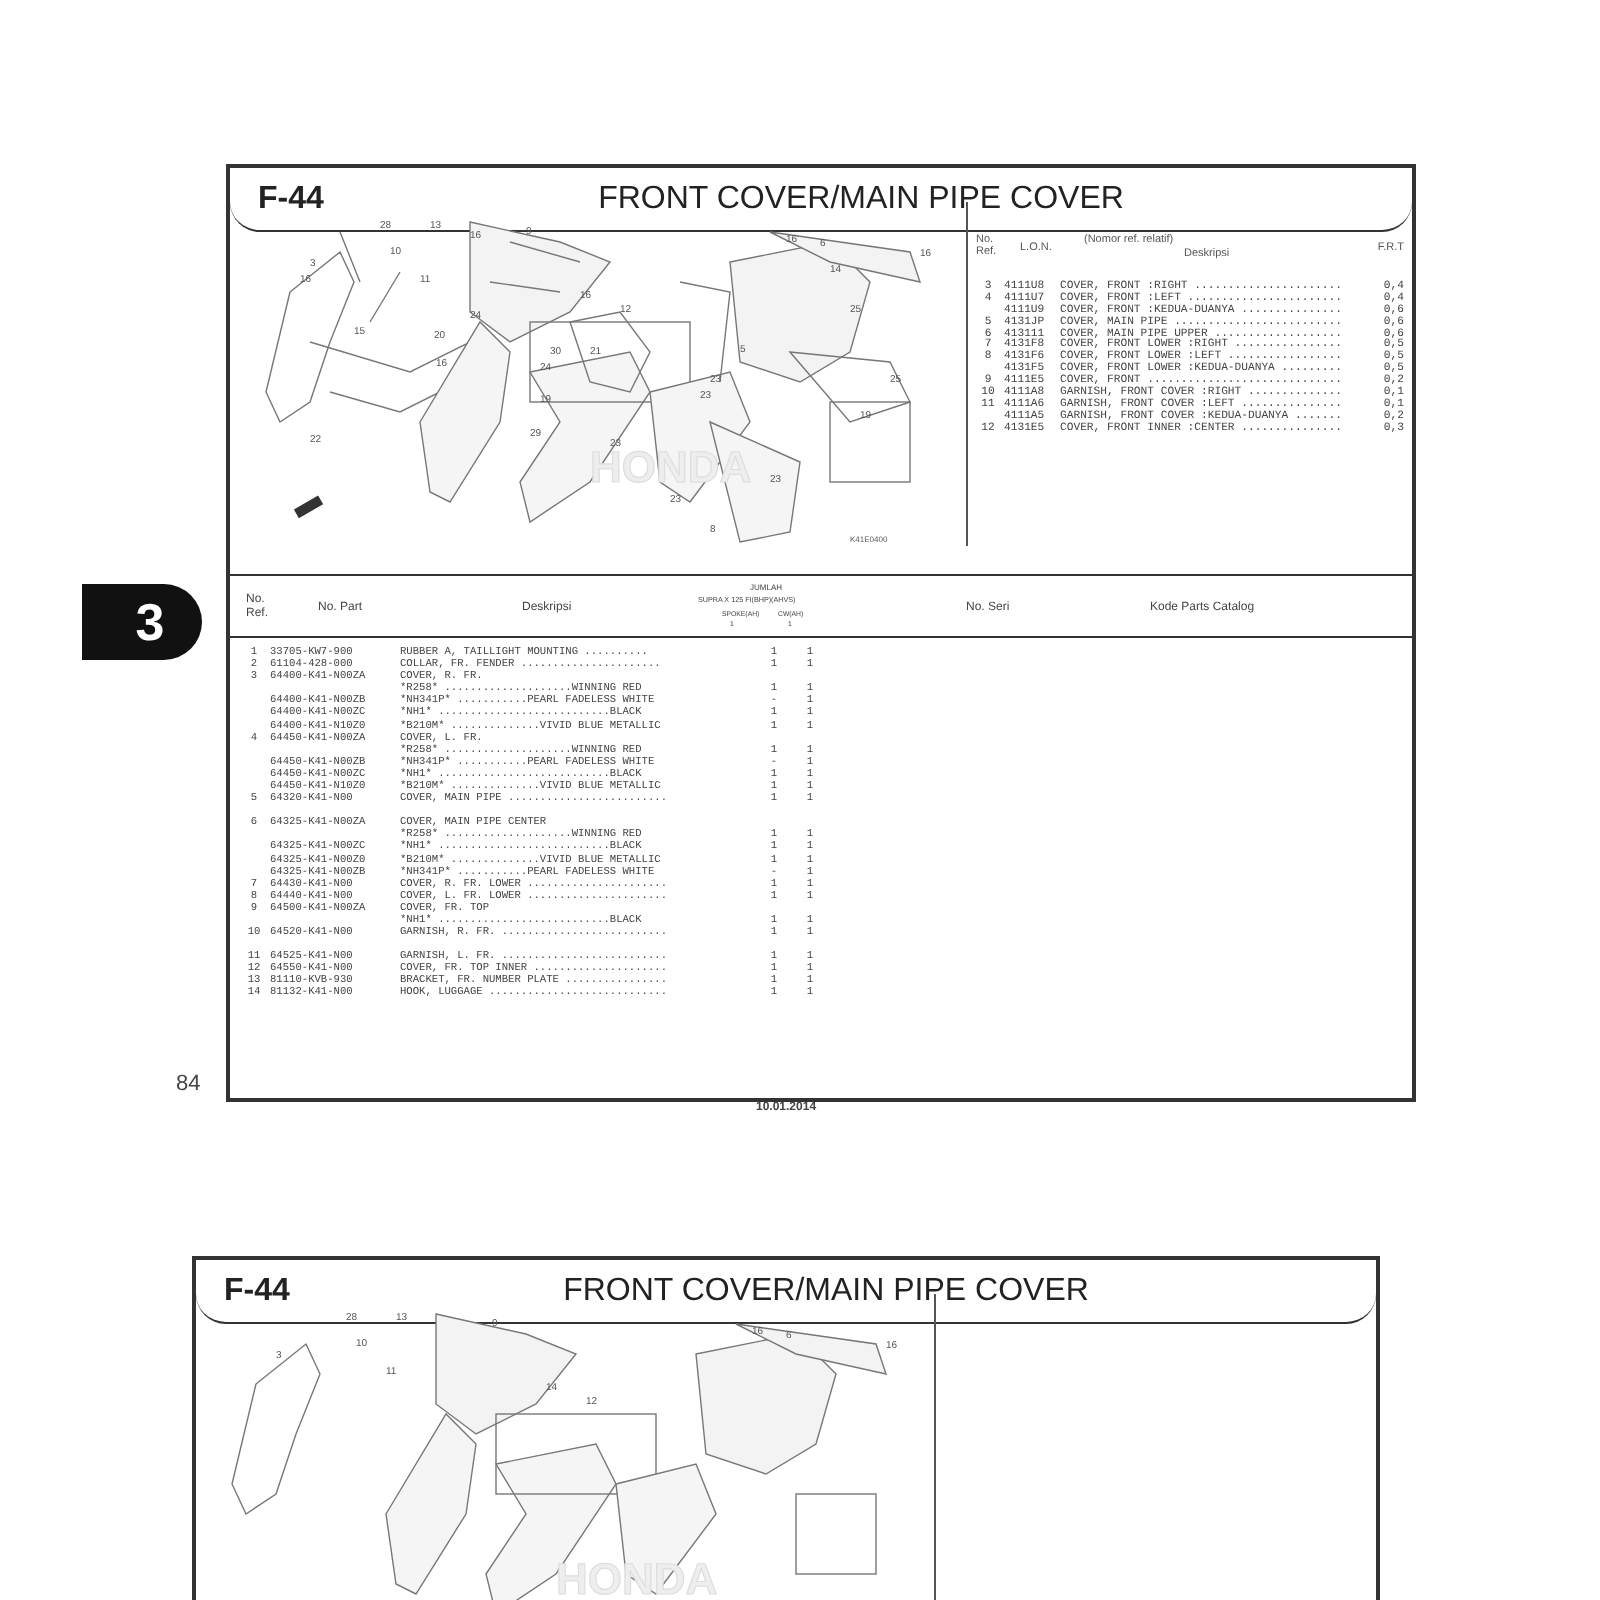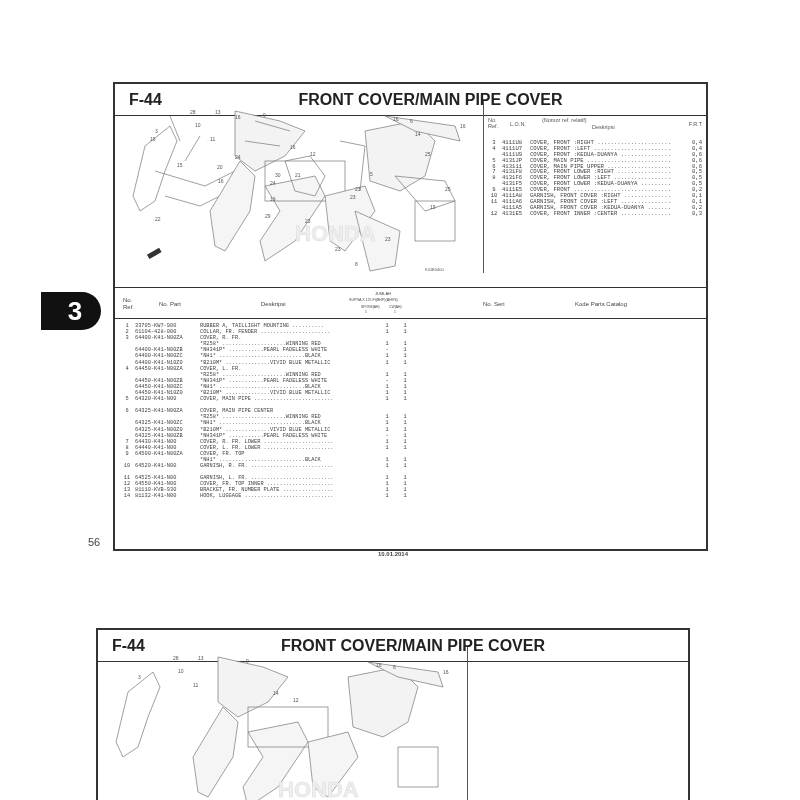--- a/index.html
+++ b/index.html
@@ -1,22 +1,22 @@
 <!DOCTYPE html>
 <html><head>
 <meta charset="utf-8">
 <style>
   html,body{margin:0;padding:0;}
   body{width:800px;height:800px;background:#fff;position:relative;overflow:hidden;font-family:"Liberation Sans",sans-serif;color:#222;}
   .page{position:absolute;background:#fff;border:2px solid #333;box-sizing:border-box;}
   .p1{left:113px;top:82px;width:595px;height:469px;}
   .p2{left:96px;top:628px;width:594px;height:200px;}
-  .hdr{position:absolute;left:0;right:0;top:0;height:31px;border-bottom:1.5px solid #333;}
+  .hdr{position:absolute;left:0;right:0;top:0;height:31px;border-bottom:1.5px solid #333;border-radius:15px;}
   .hdr .code{position:absolute;left:14px;top:7px;font-weight:bold;font-size:16px;color:#222;}
-  .hdr .title{position:absolute;left:0;right:0;top:7px;text-align:center;font-weight:bold;font-size:16px;color:#222;padding-left:0;}
+  .hdr .title{position:absolute;left:0;right:0;top:7px;text-align:center;font-weight:normal;font-size:16px;color:#222;padding-left:0;}
   .p1 .hdr .title{left:40px;}
   .p2 .hdr .title{left:40px;}
   .diagram{position:absolute;left:0;top:17px;width:368px;height:172px;border-right:1.5px solid #555;overflow:hidden;}
   .p2 .diagram{width:369px;height:180px;}
   .legend{position:absolute;left:369px;top:31px;right:0;height:172px;font-family:"Liberation Mono",monospace;font-size:5.6px;color:#444;}
   .legend .lh{position:absolute;top:2px;left:2px;right:4px;height:18px;font-family:"Liberation Sans",sans-serif;font-size:5.5px;color:#555;}
   .legend .rows{position:absolute;top:25px;left:2px;right:4px;}
   .lrow{display:flex;height:5.9px;line-height:5.9px;white-space:nowrap;}
   .lrow .r{width:16px;text-align:center;}
   .lrow .l{width:28px;}
@@ -34,21 +34,21 @@
   .mrow .q2{width:18px;text-align:center;}
   .date{position:absolute;left:378px;top:551px;font-size:6px;font-weight:bold;color:#444;}
   .pagenum{position:absolute;left:88px;top:536px;font-size:11px;color:#444;}
   .tab3{position:absolute;left:41px;top:292px;width:60px;height:38px;background:#111;border-radius:0 19px 19px 0;color:#fff;font-weight:bold;font-size:26px;text-align:center;line-height:38px;padding-left:8px;box-sizing:border-box;}
   svg{display:block;}
 </style>
 </head>
 <body>
 
 <div class="tab3">3</div>
-<div class="pagenum">56</div>
+<div class="pagenum">84</div>
 
 <div class="page p1">
   <div class="hdr">
     <span class="code">F-44</span>
     <span class="title">FRONT COVER/MAIN PIPE COVER</span>
   </div>
 
   <div class="diagram">
     <svg width="368" height="172" viewBox="0 0 368 172">
       <g fill="none" stroke="#777" stroke-width="0.7">

